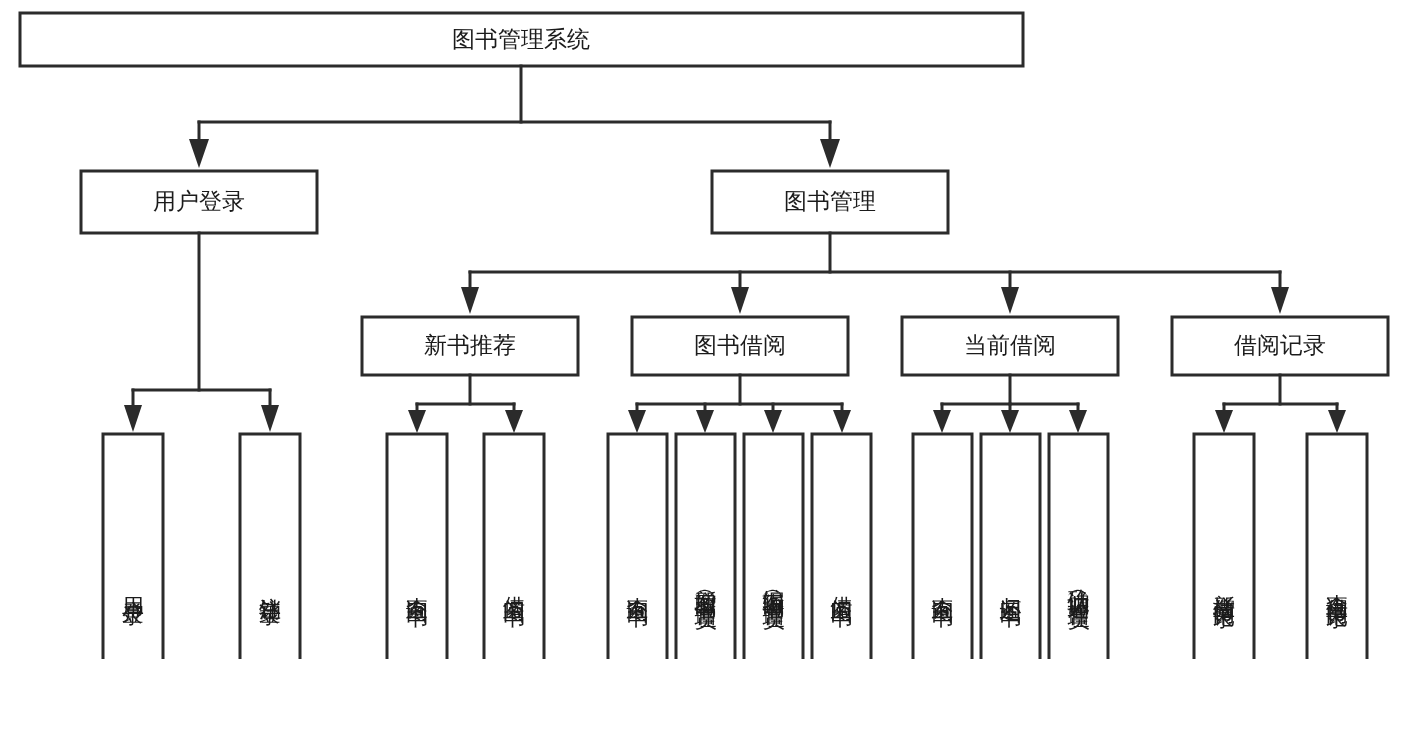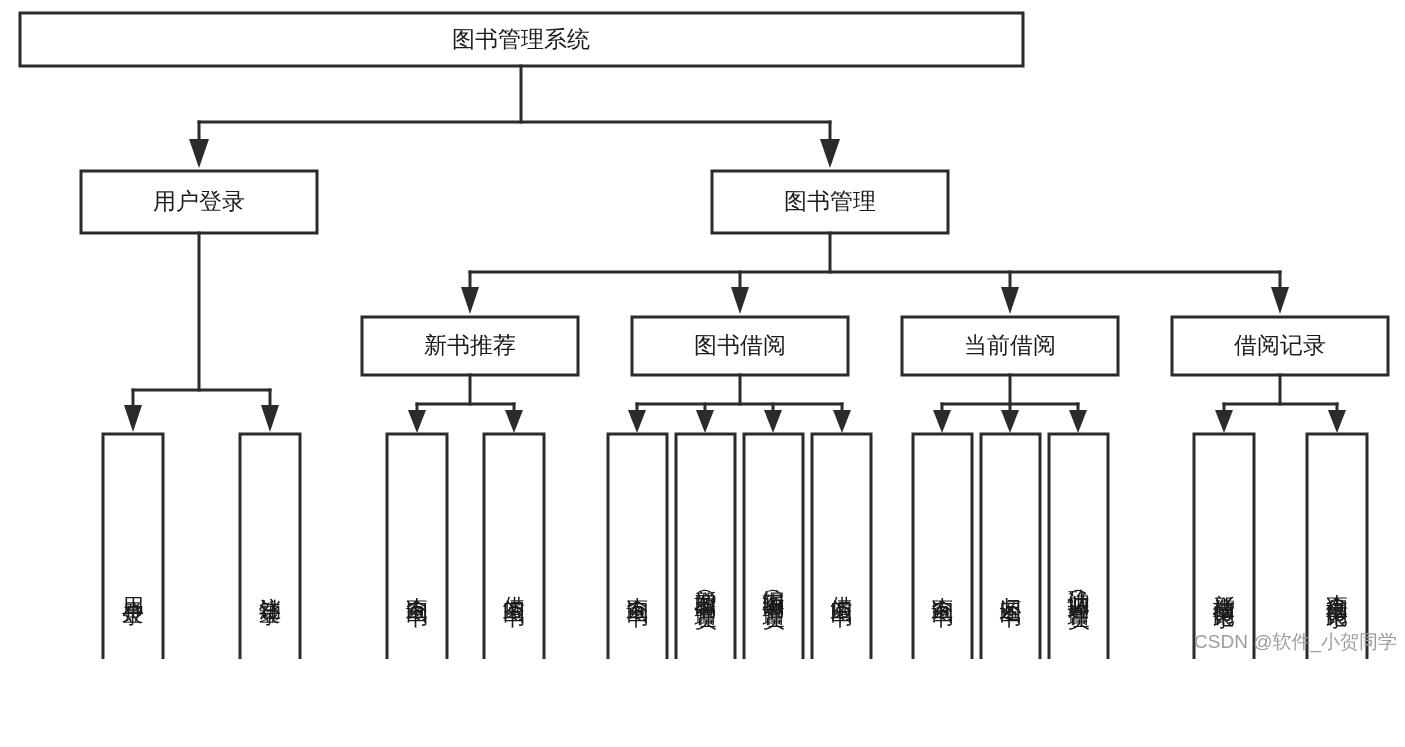--- a/index.html
+++ b/index.html
@@ -195,15 +195,14 @@
   <div class="leaf-label" style="left:744px; top:434px; width:59px; height:301px;">编辑图书（管理员）</div>
   <div class="leaf-label" style="left:812px; top:434px; width:59px; height:301px;">借阅图书</div>
 
   <div class="leaf-label" style="left:913px; top:434px; width:59px; height:301px;">查询图书</div>
   <div class="leaf-label" style="left:981px; top:434px; width:59px; height:301px;">归还图书</div>
   <div class="leaf-label" style="left:1049px; top:434px; width:59px; height:301px;">确认归还（管理员）</div>
 
   <div class="leaf-label" style="left:1194px; top:434px; width:60px; height:301px;">新增借阅记录</div>
   <div class="leaf-label" style="left:1307px; top:434px; width:60px; height:301px;">查询借阅记录</div>
 
-  <div class="watermark">CSDN @软件_小贺同学</div>
 
 </div>
 
 </body></html>

